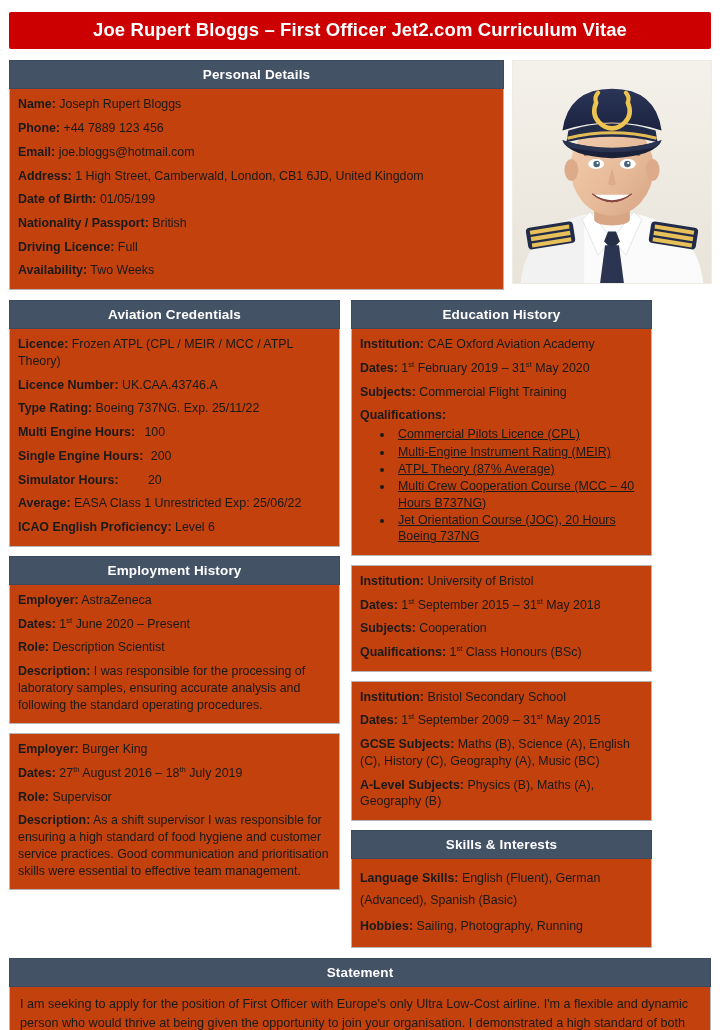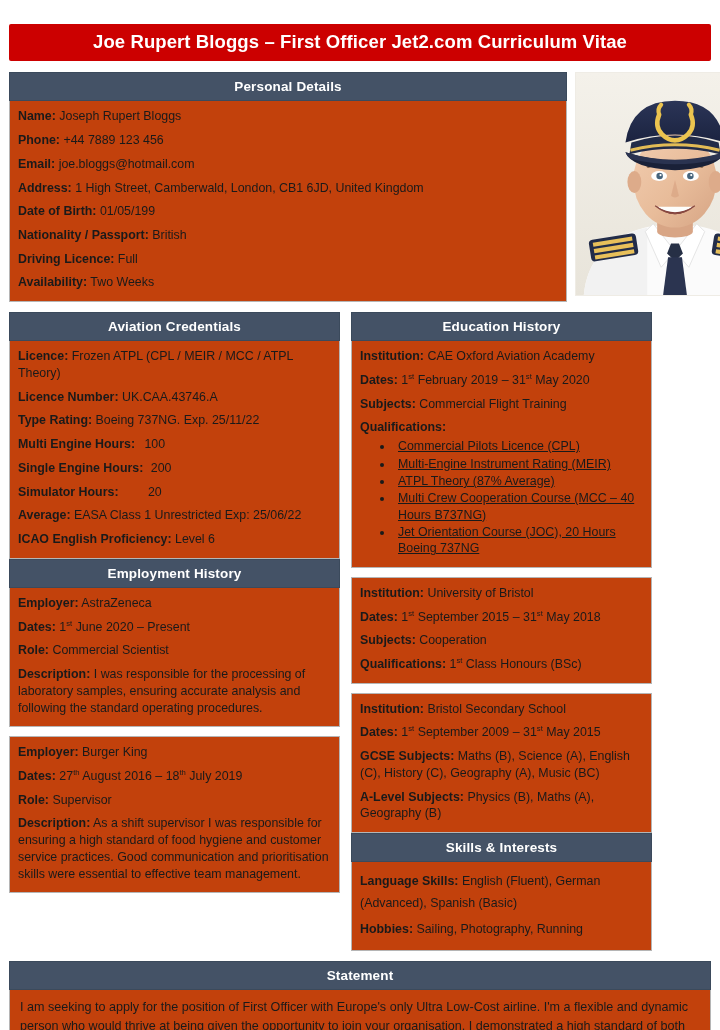--- a/index.html
+++ b/index.html
@@ -12,21 +12,21 @@
     height: 1030px;
     font-family: "Liberation Sans", sans-serif;
     color: #1a1a1a;
     overflow: hidden;
   }
   .page {
     position: relative;
     width: 720px;
     height: 1030px;
     box-sizing: border-box;
-    padding: 24px 9px 4px 9px;
+    padding: 12px 9px 4px 9px;
   }
 
   
   .title-banner {
     background: #cc0000;
     color: #ffffff;
     text-align: center;
     font-weight: bold;
     font-size: 18.5px;
     letter-spacing: 0.1px;
@@ -74,21 +74,21 @@
     line-height: 0;
   }
 
   
   .top-area {
     display: flex;
     align-items: flex-start;
     margin-top: 11px;
   }
   .personal-col {
-    width: 558px;
+    width: 495px;
     flex: none;
   }
   .photo-col {
     margin-left: 8px;
     width: 200px;
     flex: none;
   }
   .photo-frame {
     width: 200px;
     height: 224px;
@@ -102,21 +102,21 @@
 
   
   .cols {
     display: flex;
     align-items: flex-start;
     margin-top: 10px;
   }
   .col-left { width: 331px; flex: none; }
   .col-right { width: 301px; flex: none; margin-left: 11px; }
 
-  .block { }
+  .block { margin-bottom: 9px; }
   .block:last-child { margin-bottom: 0; }
 
   ul.quals {
     margin: 2px 0 2px 0;
     padding-left: 34px;
     list-style: disc;
     text-decoration: underline;
   }
   ul.quals li {
     font-size: 12.4px;
@@ -315,21 +315,21 @@
           <div class="row">
             <b>Employer:</b>
             <span>AstraZeneca</span>
           </div>
           <div class="row">
             <b>Dates:</b>
             <span>1</span><sup>st</sup><span> June 2020 – Present</span>
           </div>
           <div class="row">
             <b>Role:</b>
-            <span>Commercial Scientist</span>
+            <span>Description Scientist</span>
           </div>
           <div class="row">
             <b>Description:</b>
             <span>I was responsible for the processing of laboratory samples, ensuring accurate analysis and following the standard operating procedures.</span>
           </div>
         </div>
 
         <div class="panel standalone" style="margin-top:9px">
           <div class="row">
             <b>Employer:</b>

